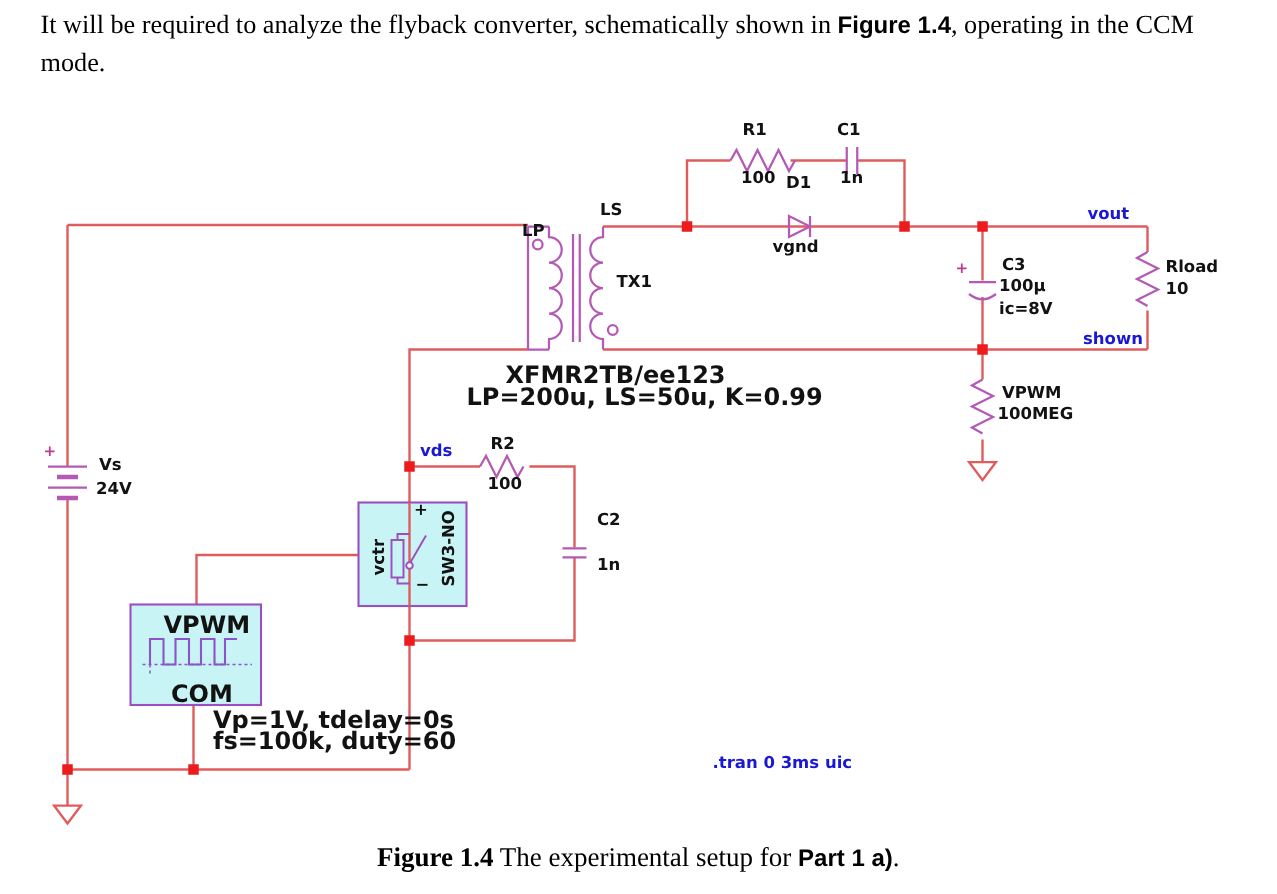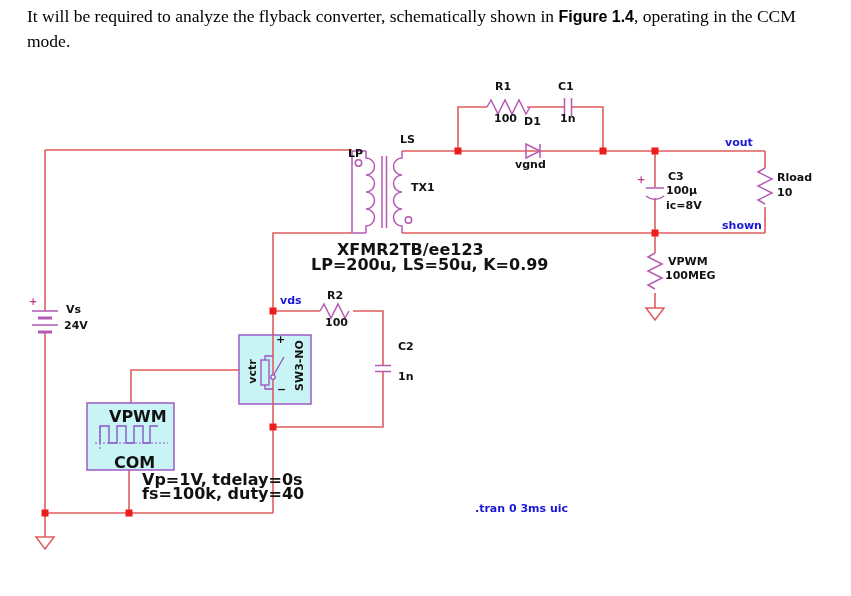--- a/index.html
+++ b/index.html
@@ -155,23 +155,24 @@
   <span class="lbl" style="left:64px;top:319px">24V</span>
 
   <span class="lbl" style="left:327px;top:289px">R2</span>
   <span class="lbl" style="left:325px;top:316px">100</span>
   <span class="lbl" style="left:398px;top:340px">C2</span>
   <span class="lbl" style="left:398px;top:370px">1n</span>
 
   <span class="lbl big" style="left:109px;top:407px">VPWM</span>
   <span class="lbl big" style="left:114px;top:453px">COM</span>
   <span class="lbl big" style="left:142px;top:470px">Vp=1V, tdelay=0s</span>
-  <span class="lbl big" style="left:142px;top:484px">fs=100k, duty=40</span>
+  <span class="lbl big" style="left:142px;top:484px">fs=100k, duty=60</span>
 
   <span class="lbl rot" style="left:240px;top:365px">vctr</span>
   <span class="lbl rot" style="left:274px;top:359px">SW3-NO</span>
   <span class="lbl" style="left:276px;top:333px">+</span>
   <span class="lbl" style="left:277px;top:383px">−</span>
 
   <span class="lbl net" style="left:475px;top:502px">.tran 0 3ms uic</span>
 
+  <div id="caption"><span class="figbold">Figure 1.4</span><span> The experimental setup for </span><span class="bold-sans">Part 1 a)</span><span>.</span></div>
 
 </div>
 
 </body></html>

